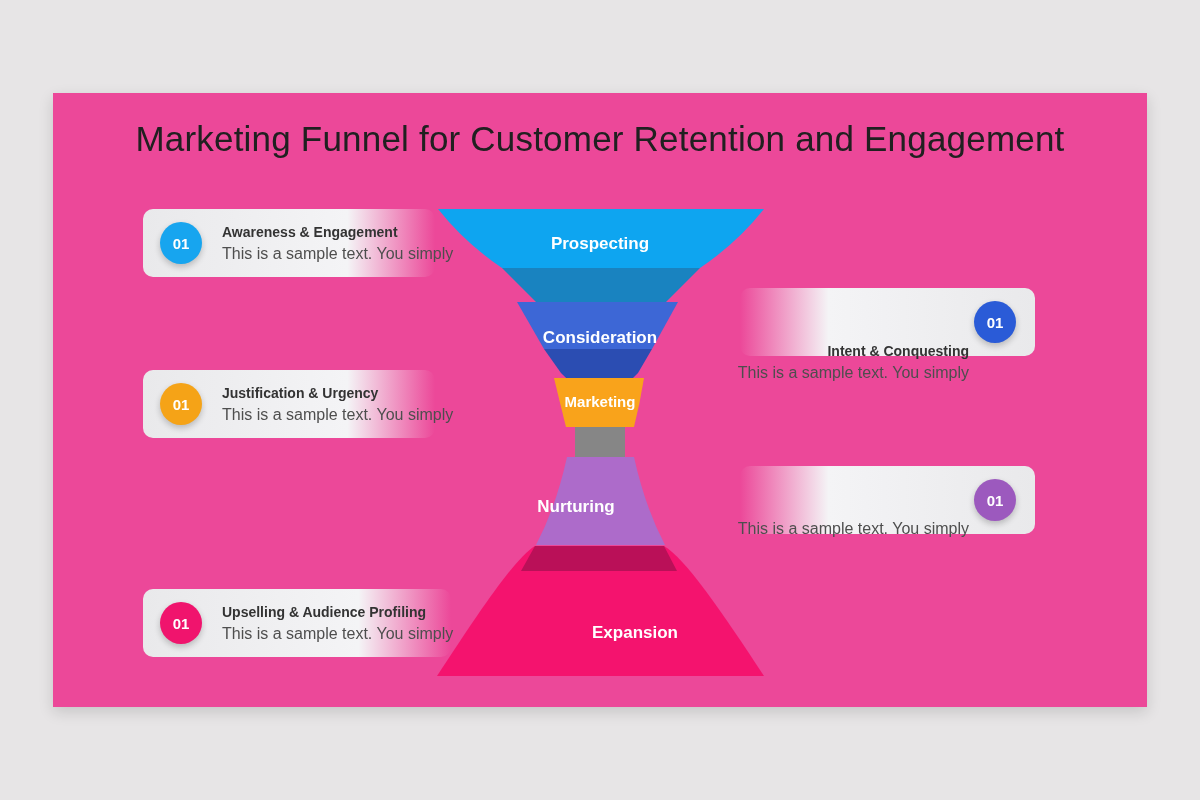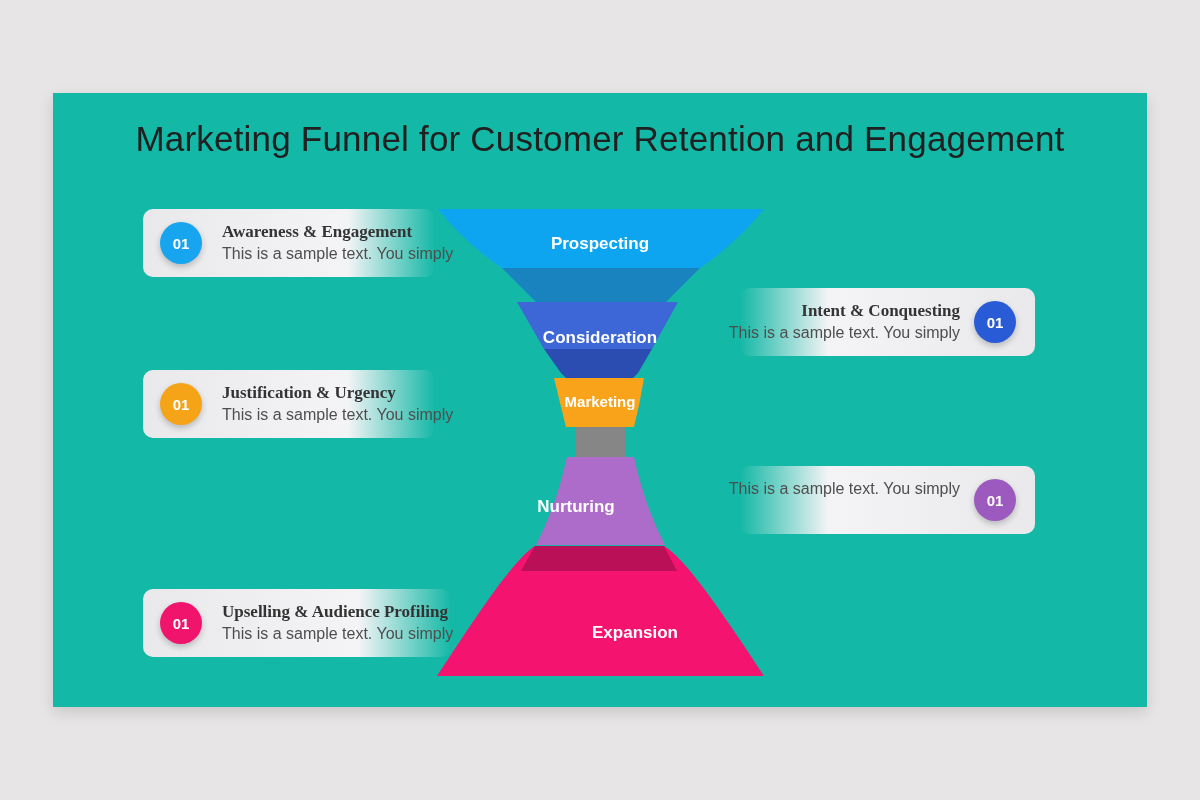--- a/index.html
+++ b/index.html
@@ -3,21 +3,21 @@
 <meta charset="utf-8">
 <style>
   html,body{margin:0;padding:0;}
   body{
     width:1200px;height:800px;position:relative;overflow:hidden;
     background:#E7E5E6;
     font-family:"Liberation Sans", sans-serif;
   }
   .slide{
     position:absolute;left:53px;top:93px;width:1094px;height:614px;
-    background:#14b8a6;box-shadow:0 5px 14px rgba(0,0,0,0.14);
+    background:#ec4899;box-shadow:0 5px 14px rgba(0,0,0,0.14);
   }
   .page-title{
     position:absolute;left:0;top:26px;width:100%;
     text-align:center;font-size:35px;font-weight:500;color:#202020;
     letter-spacing:0.2px;white-space:nowrap;
   }
   svg.funnel{position:absolute;left:0;top:0;width:1200px;height:800px;}
   .funnel-label{
     position:absolute;transform:translate(-50%,-50%);
     color:#FFFFFF;font-weight:700;font-size:17px;white-space:nowrap;
@@ -32,22 +32,22 @@
   .badge{
     position:absolute;top:13px;width:42px;height:42px;border-radius:50%;
     display:flex;align-items:center;justify-content:center;
     color:#FFFFFF;font-weight:700;font-size:15px;
     box-shadow:0 3px 6px rgba(0,0,0,0.22);
   }
   .card.left-card .badge{left:17px;}
   .card.right-card .badge{right:19px;}
   .card-text{position:absolute;top:12px;}
   .card.left-card .card-text{left:79px;text-align:left;}
-  .card.right-card .card-text{right:75px;text-align:right;width:210px;white-space:nowrap;direction:rtl;}
-  .card-title{font-size:17px;font-weight:700;color:#333333;line-height:22px;white-space:nowrap;font-family:Liberation Serif, serif;}
+  .card.right-card .card-text{right:66px;text-align:right;width:210px;white-space:nowrap;direction:rtl;margin-top:40px;}
+  .card-title{font-size:14px;font-weight:700;color:#333333;line-height:22px;white-space:nowrap;}
   .card-desc{font-size:16px;font-weight:400;color:#4E4E4E;line-height:21px;white-space:nowrap;}
 </style>
 </head>
 <body>
 
 <div class="slide">
   <div class="page-title">Marketing Funnel for Customer Retention and Engagement</div>
 </div>
 
 <svg class="funnel" viewBox="0 0 1200 800">

